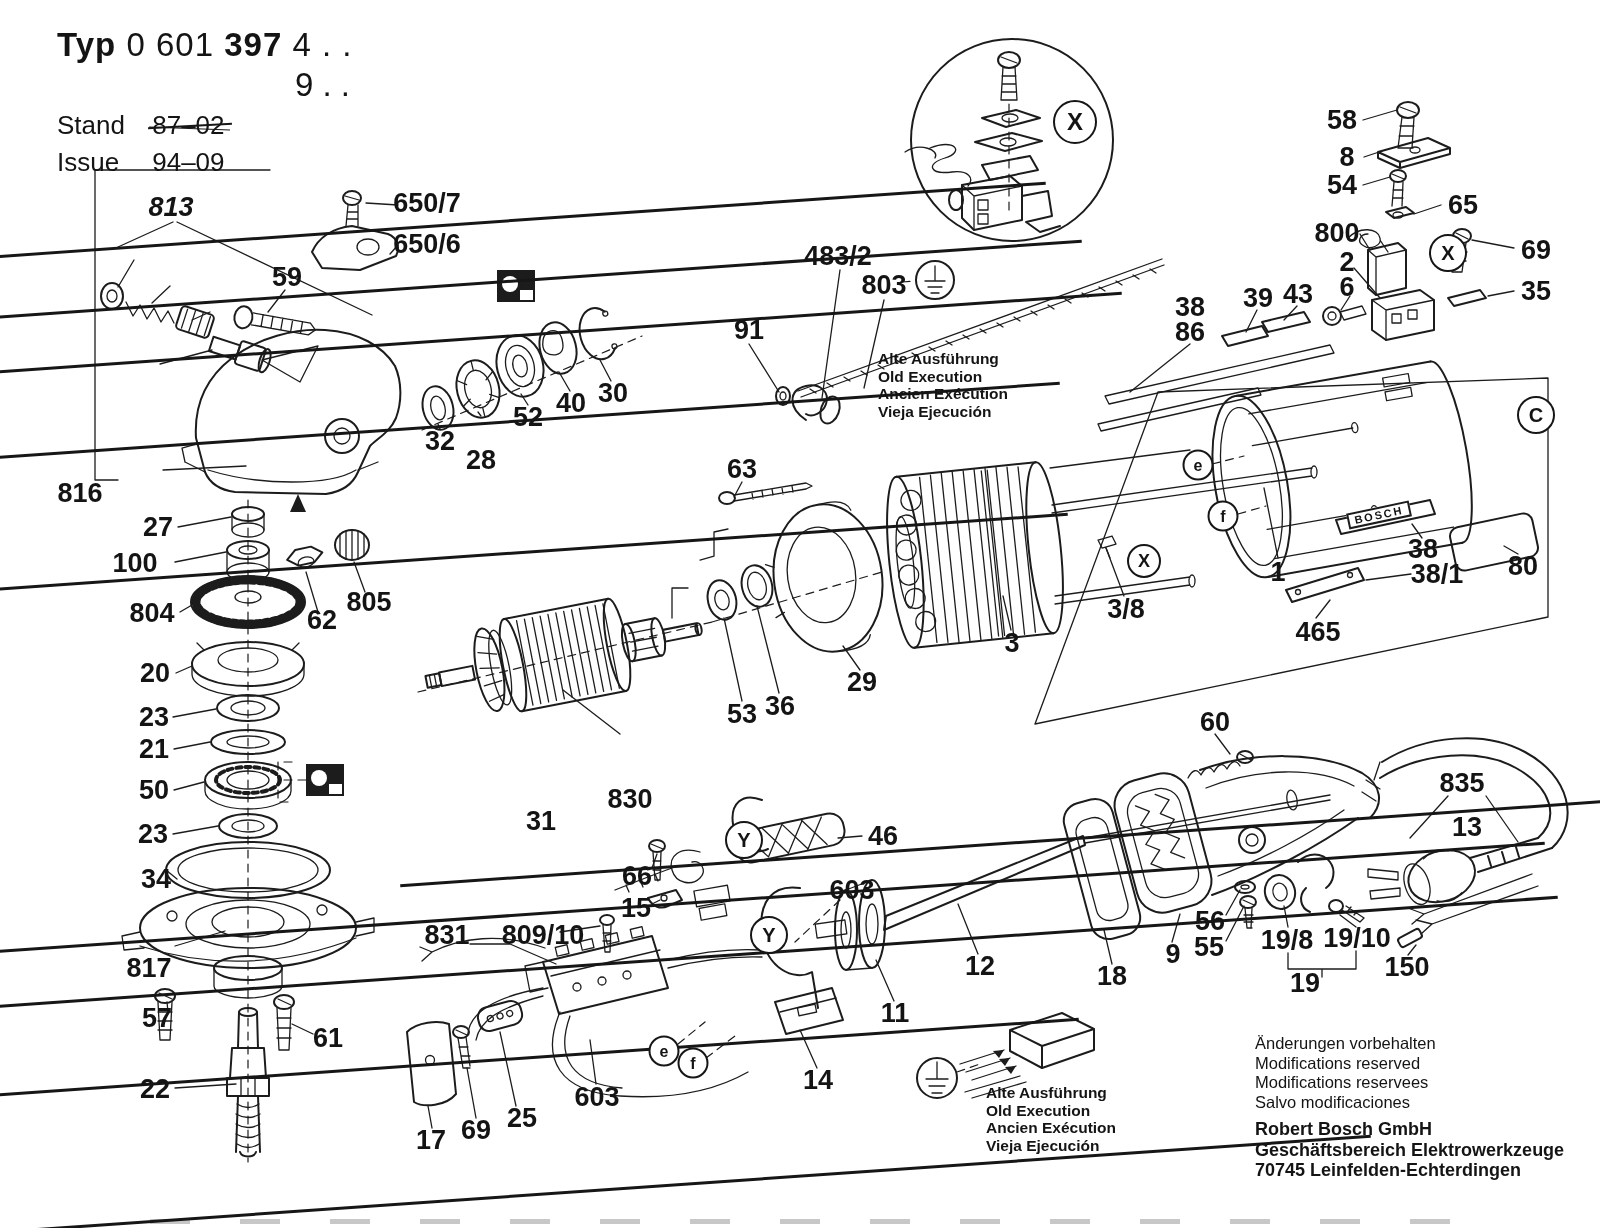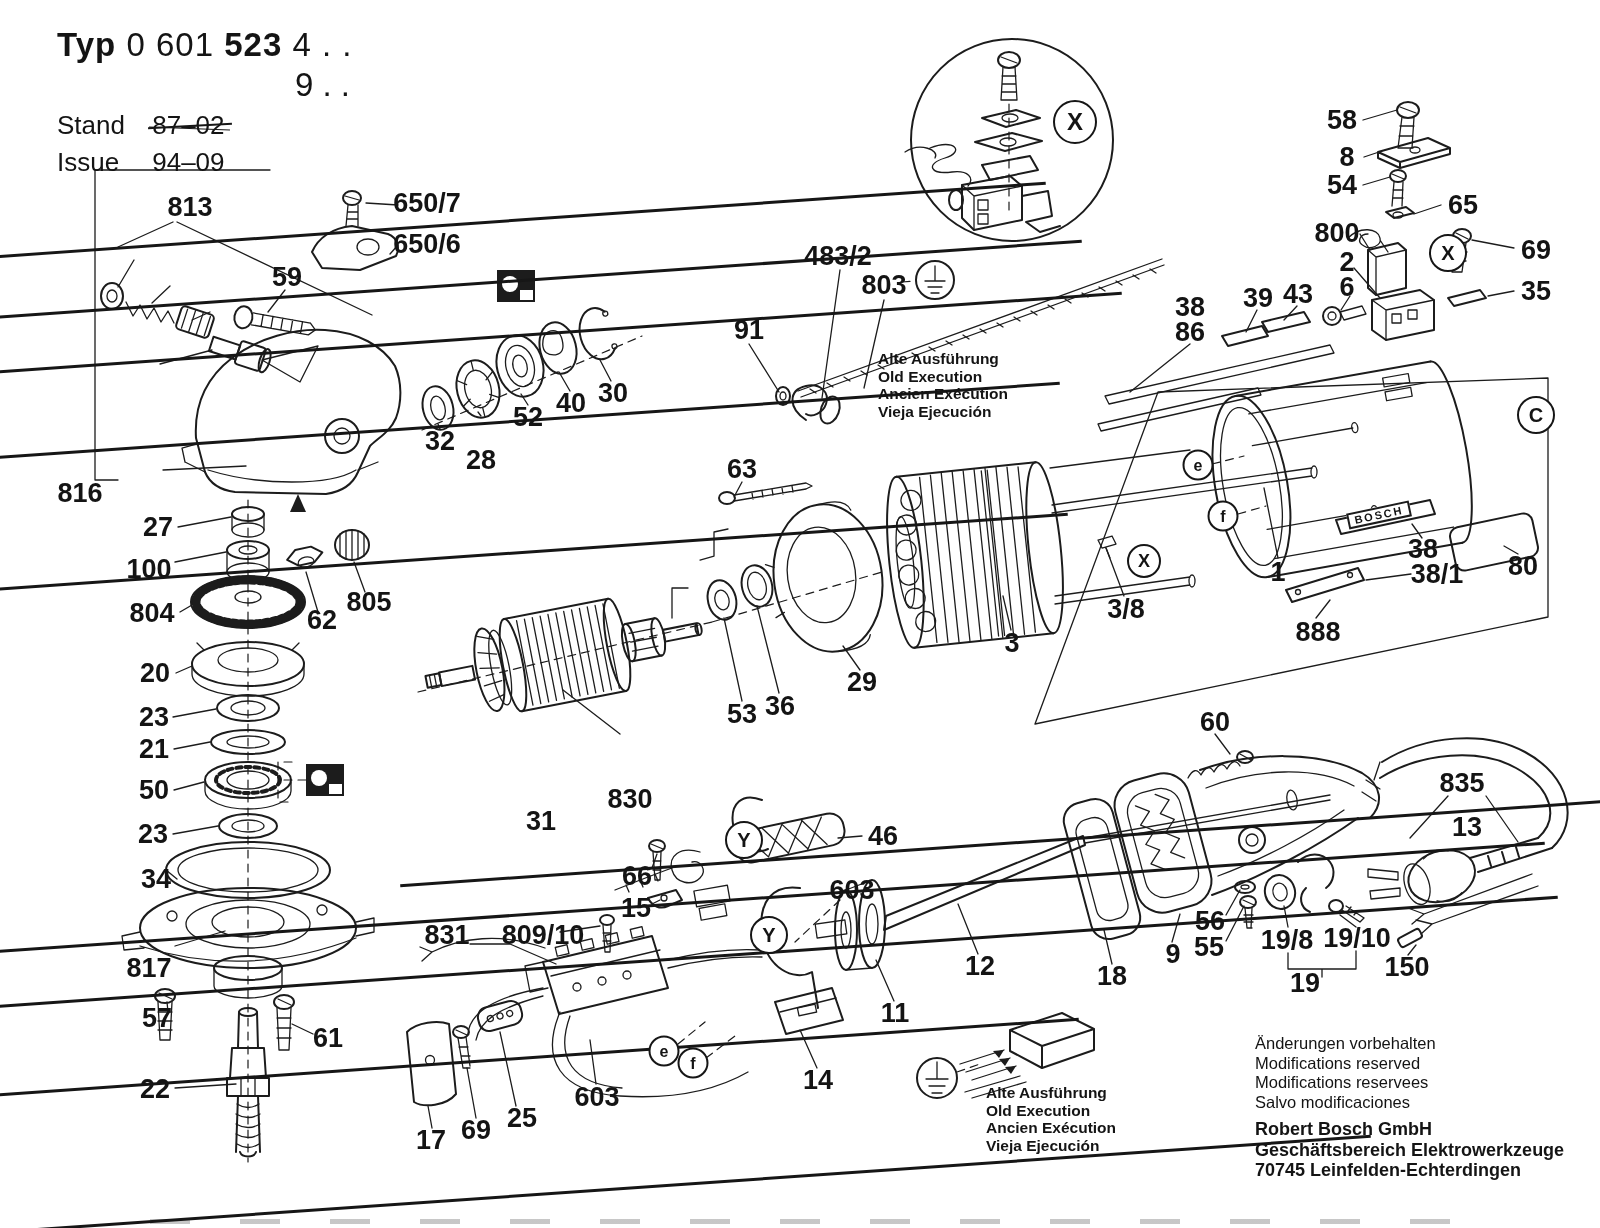--- a/index.html
+++ b/index.html
@@ -472,21 +472,21 @@
     <path class="t" d="M1398,872 l-30,-3 l0,8 l30,3 Z M1400,888 l-30,3 l1,8 l29,-3 Z"></path>
     <path class="t" d="M1532,874 L1424,914 M1538,886 L1432,924 M1424,914 l-16,-6 M1424,914 l-12,10 M1432,924 l-16,-4 M1432,924 l-11,10"></path>
     <rect x="1398" y="933" width="24" height="10" rx="3" transform="rotate(-28 1410 938)"></rect>
   </g>
 </svg>
 
 <div id="header">
   <div class="typline">
     <span class="b">Typ</span>
     <span>0 601</span>
-    <span class="b">523</span>
+    <span class="b">397</span>
     <span>4 . .</span>
   </div>
   <div class="mline2">9 . .</div>
   <div class="sline">
     <span class="lab">Stand</span>
     <span class="st2">87–02</span>
   </div>
   <div class="sline">
     <span class="lab">Issue</span>
     <span>94–09</span>
@@ -513,32 +513,32 @@
   <div class="res">Salvo modificaciones</div>
   <div class="gap"></div>
   <div class="co">Robert Bosch GmbH</div>
   <div class="co">Geschäftsbereich Elektrowerkzeuge</div>
   <div class="co">70745 Leinfelden-Echterdingen</div>
 </div>
 
 <div id="bosch-plate">BOSCH</div>
 
 <div id="labels-layer">
-      <div class="plabel" style="left: 190px; top: 207px;">813</div>
+      <div class="plabel" style="left: 171px; top: 207px; font-style: italic;">813</div>
       <div class="plabel strike" style="left: 120px; top: 248px;">101</div>
       <div class="plabel strike" style="left: 156px; top: 279px;">102</div>
       <div class="plabel strike" style="left: 196px; top: 304px;">103</div>
       <div class="plabel strike" style="left: 134px; top: 367px;">104</div>
       <div class="plabel" style="left: 427px; top: 203px;">650/7</div>
       <div class="plabel" style="left: 427px; top: 244px;">650/6</div>
       <div class="plabel" style="left: 287px; top: 277px;">59</div>
       <div class="plabel strike" style="left: 142px; top: 471px;">26</div>
       <div class="plabel" style="left: 80px; top: 493px;">816</div>
       <div class="plabel" style="left: 158px; top: 527px;">27</div>
-      <div class="plabel" style="left: 149px; top: 563px; margin-top: 6px;">100</div>
+      <div class="plabel" style="left: 135px; top: 563px;">100</div>
       <div class="plabel" style="left: 152px; top: 613px;">804</div>
       <div class="plabel" style="left: 322px; top: 620px;">62</div>
       <div class="plabel" style="left: 369px; top: 602px;">805</div>
       <div class="plabel" style="left: 155px; top: 673px;">20</div>
       <div class="plabel" style="left: 154px; top: 717px;">23</div>
       <div class="plabel" style="left: 154px; top: 749px;">21</div>
       <div class="plabel" style="left: 154px; top: 790px;">50</div>
       <div class="plabel" style="left: 153px; top: 834px;">23</div>
       <div class="plabel" style="left: 156px; top: 879px;">34</div>
       <div class="plabel strike" style="left: 153px; top: 949px;">24</div>
@@ -577,21 +577,21 @@
       <div class="plabel" style="left: 1536px; top: 291px;">35</div>
       <div class="plabel" style="left: 1258px; top: 298px;">39</div>
       <div class="plabel" style="left: 1298px; top: 294px;">43</div>
       <div class="plabel" style="left: 1190px; top: 307px;">38</div>
       <div class="plabel" style="left: 1190px; top: 332px;">86</div>
       <div class="plabel" style="left: 1278px; top: 572px;">1</div>
       <div class="plabel" style="left: 1423px; top: 549px;">38</div>
       <div class="plabel" style="left: 1437px; top: 574px;">38/1</div>
       <div class="plabel" style="left: 1523px; top: 566px;">80</div>
       <div class="plabel strike" style="left: 1326px; top: 605px;">31</div>
-      <div class="plabel" style="left: 1318px; top: 632px;">888</div>
+      <div class="plabel" style="left: 1318px; top: 632px;">465</div>
       <div class="plabel" style="left: 883px; top: 836px;">46</div>
       <div class="plabel" style="left: 637px; top: 876px; text-align: center;">66</div>
       <div class="plabel" style="left: 636px; top: 908px;">15</div>
       <div class="plabel" style="left: 852px; top: 890px;">603</div>
       <div class="plabel" style="left: 543px; top: 935px;">809/10</div>
       <div class="plabel" style="left: 447px; top: 935px;">831</div>
       <div class="plabel strike" style="left: 445px; top: 958px;">809</div>
       <div class="plabel" style="left: 980px; top: 966px;">12</div>
       <div class="plabel" style="left: 895px; top: 1013px;">11</div>
       <div class="plabel" style="left: 818px; top: 1080px;">14</div>

